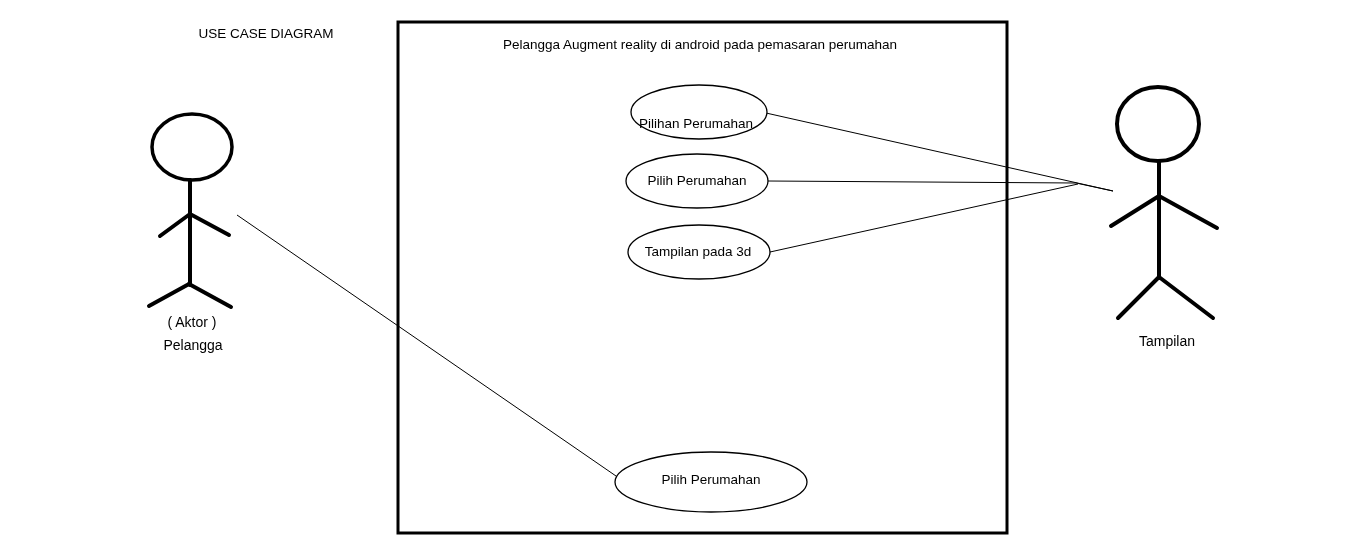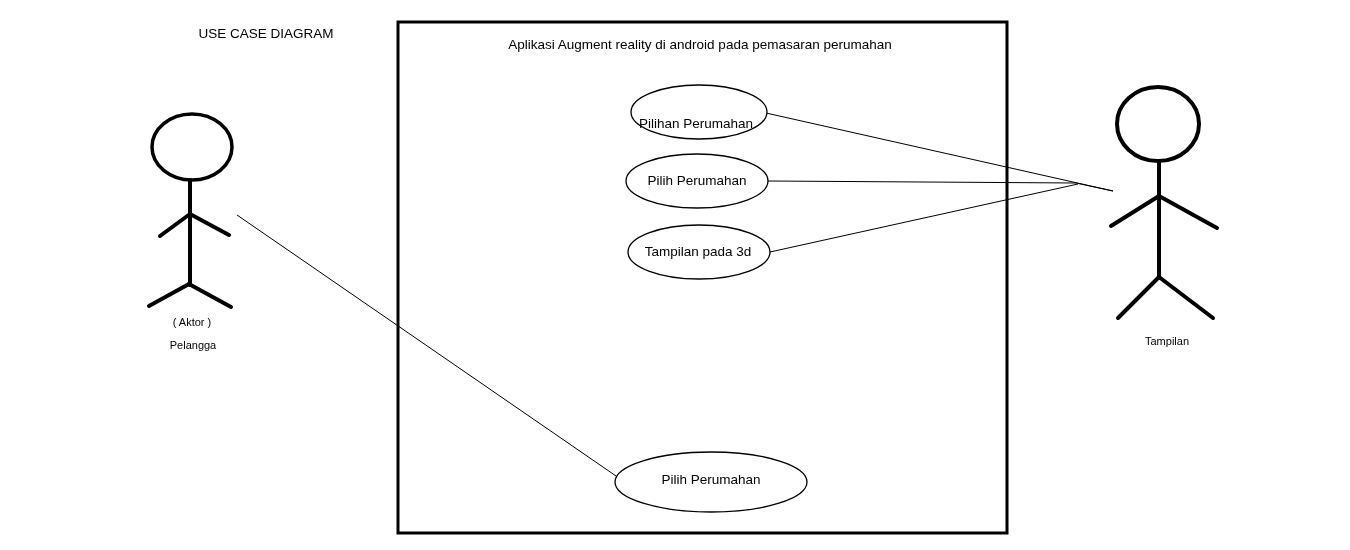--- a/index.html
+++ b/index.html
@@ -23,21 +23,21 @@
   }
   .label {
     position: absolute;
     transform: translate(-50%, -50%);
     white-space: nowrap;
     font-size: 13.5px;
     line-height: 1;
     color: #000000;
   }
   .label.actor-label {
-    font-size: 11px;
+    font-size: 14px;
   }
 </style>
 </head>
 <body>
 
 <div id="canvas">
 
   <svg id="shapes" width="1350" height="550" viewBox="0 0 1350 550">
 
     <rect x="398" y="22" width="609" height="511" fill="none" stroke="#000000" stroke-width="3"></rect>
@@ -66,21 +66,21 @@
       <line x1="1159" y1="161" x2="1159" y2="278" stroke-width="4"></line>
       <line x1="1159" y1="196" x2="1111" y2="226" stroke-width="4"></line>
       <line x1="1159" y1="196" x2="1217" y2="228" stroke-width="4"></line>
       <line x1="1159" y1="277" x2="1118" y2="318" stroke-width="4"></line>
       <line x1="1159" y1="277" x2="1213" y2="318" stroke-width="4"></line>
     </g>
   </svg>
 
   <div class="label" style="left:266px; top:34px;">USE CASE DIAGRAM</div>
 
-  <div class="label" style="left:700px; top:45px;">Aplikasi Augment reality di android pada pemasaran perumahan</div>
+  <div class="label" style="left:700px; top:45px;">Pelangga Augment reality di android pada pemasaran perumahan</div>
 
   <div class="label" style="left:696px; top:124px;">Pilihan Perumahan</div>
 
   <div class="label" style="left:697px; top:181px;">Pilih Perumahan</div>
 
   <div class="label" style="left:698px; top:252px;">Tampilan pada 3d</div>
 
   <div class="label" style="left:711px; top:480px;">Pilih Perumahan</div>
 
   <div class="label actor-label" style="left:192px; top:322px;">( Aktor )</div>

